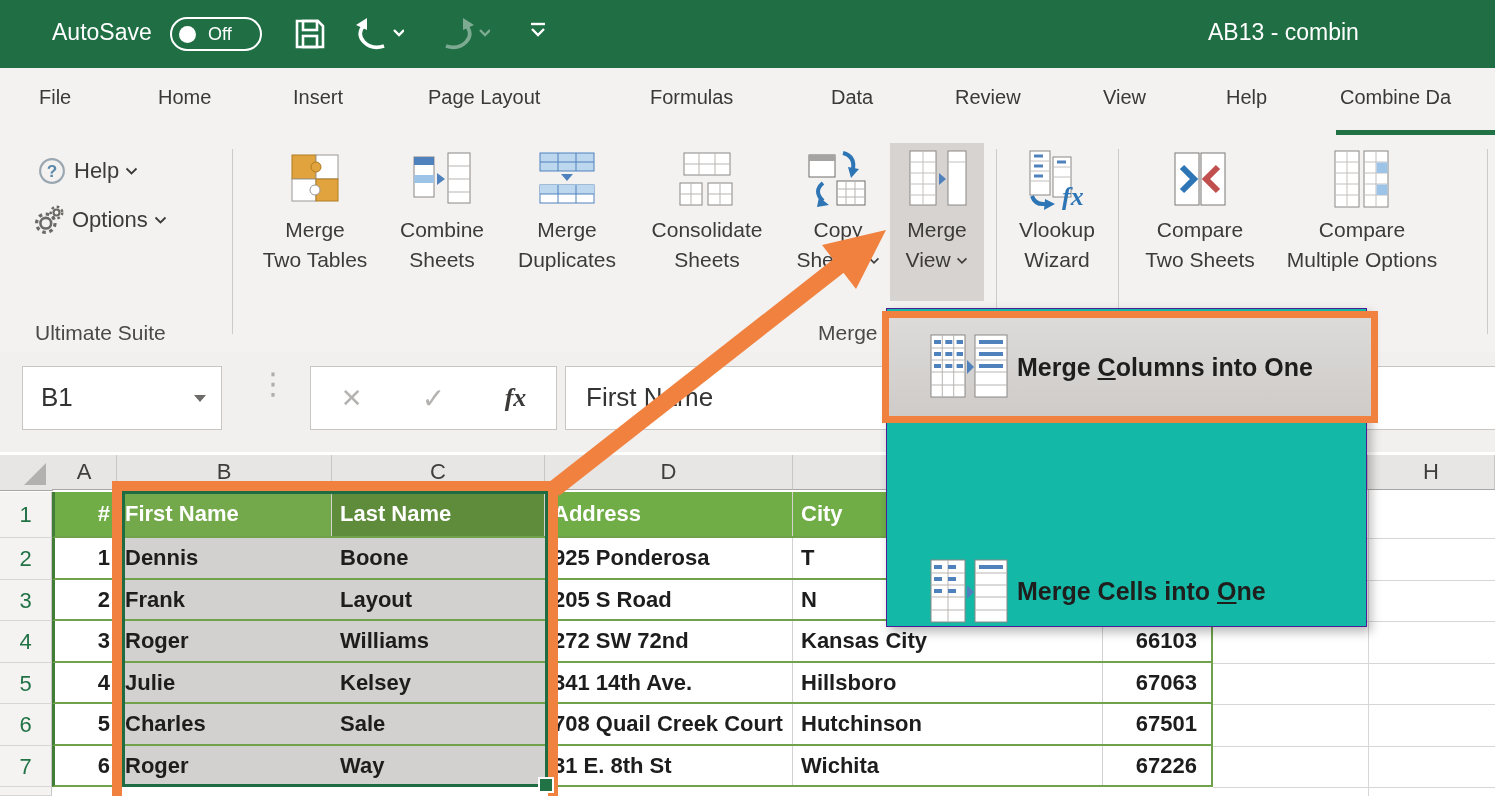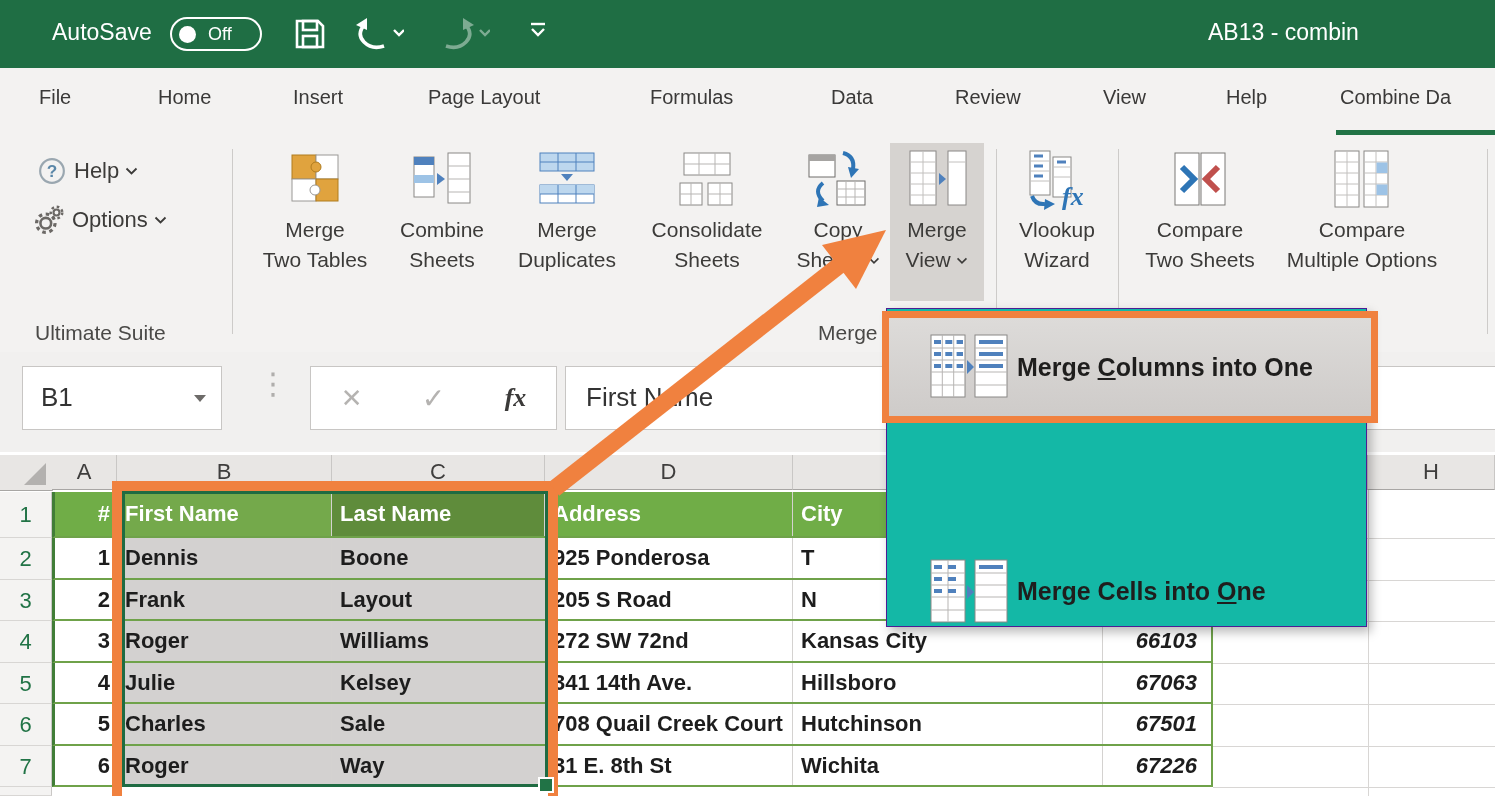--- a/index.html
+++ b/index.html
@@ -59,21 +59,21 @@
            font-size:22px;color:#217346;text-align:center;}
   .grow{position:absolute;left:52px;width:1161px;display:flex;box-sizing:border-box;
         border-bottom:2px solid #6fa24a;border-left:3px solid #417d37;}
   .cell{box-sizing:border-box;border-right:1px solid #d4d2d0;overflow:hidden;white-space:nowrap;
         font-size:22px;font-weight:bold;color:#1d1d1d;padding:0 6px 0 8px;display:flex;align-items:center;}
   .cA{width:62px;justify-content:flex-end;}
   .cB{width:215px;background:#d3d1d0;}
   .cC{width:213px;background:#d3d1d0;}
   .cD{width:248px;}
   .cE{width:310px;}
-  .cF{width:110px;border-right:2px solid #6fa24a;justify-content:flex-end;padding-right:14px;font-style:italic;}
+  .cF{width:110px;border-right:2px solid #6fa24a;justify-content:flex-end;padding-right:14px;}
   .hrow .cell{background:#70ad47;color:#fff;}
   .hrow .cB{background:#74a94b;}
   .hrow .cC{background:#5f8c3b;}
   .gline-h{position:absolute;left:1213px;width:282px;height:1px;background:#d8d6d4;}
   .gline-v{position:absolute;left:1368px;top:38px;width:1px;height:306px;background:#d8d6d4;}
   
   .sel-orange{position:absolute;left:112px;top:481px;width:446px;height:330px;
               border:10px solid #F0813F;box-sizing:border-box;z-index:20;}
   .sel-green{position:absolute;left:122px;top:491px;width:426px;height:296px;
              border:3px solid #1f6b42;box-sizing:border-box;z-index:21;}

